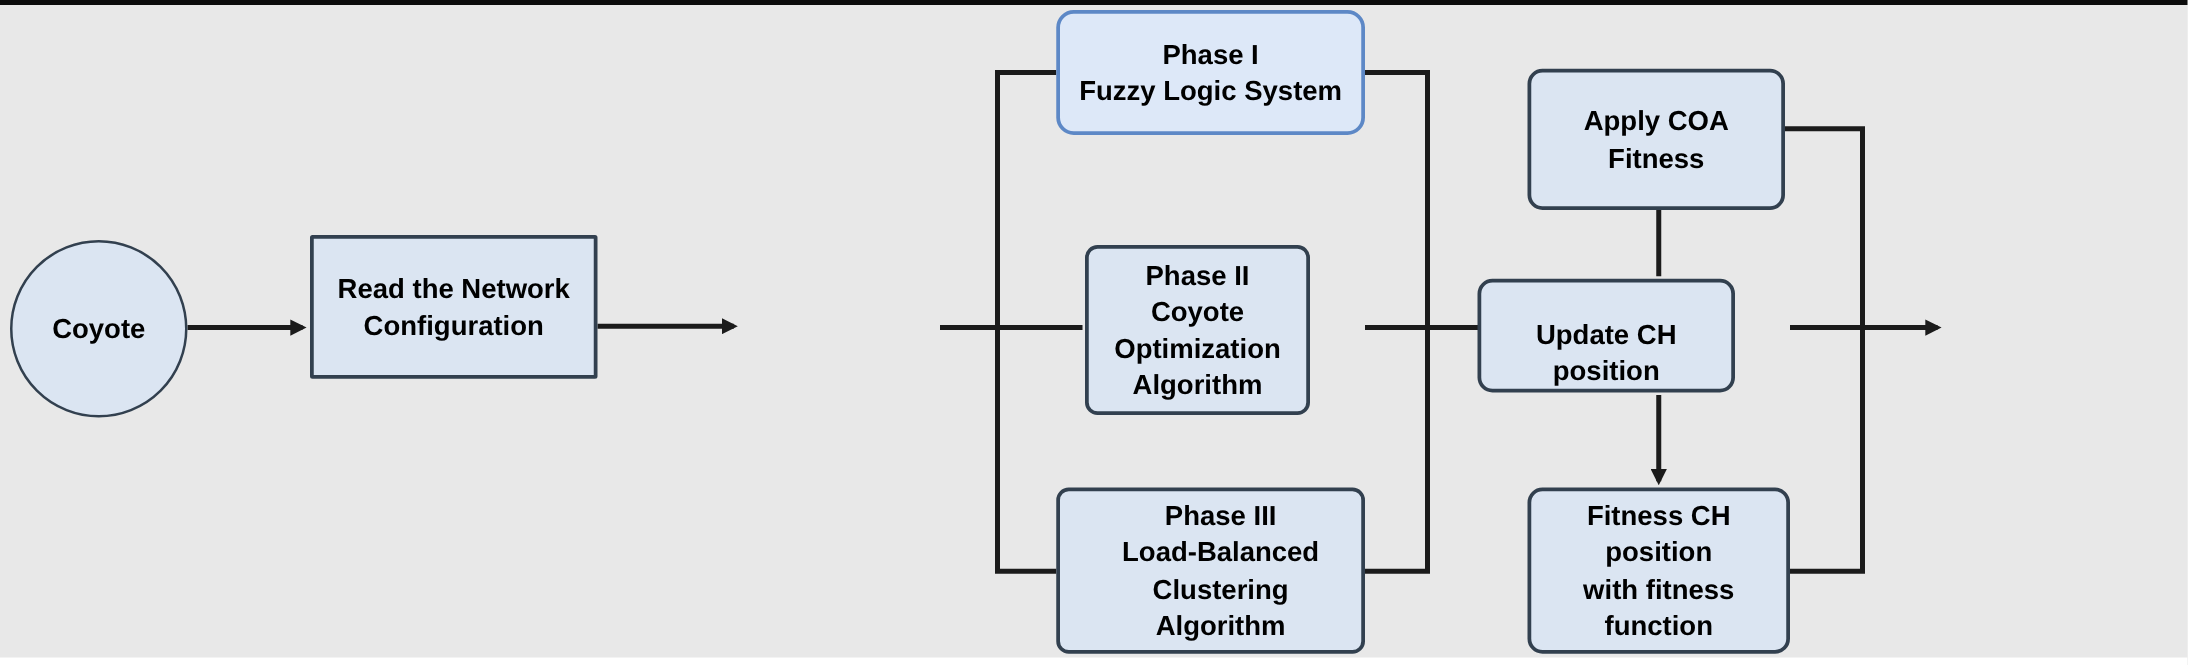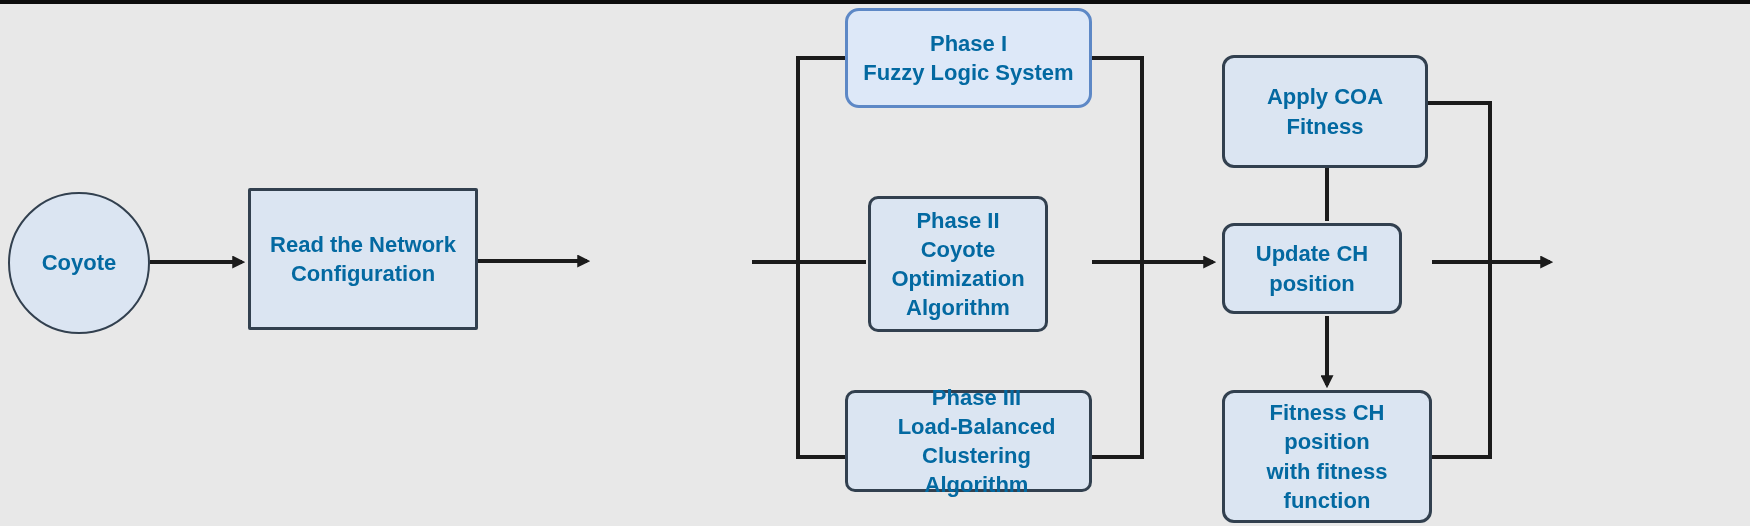--- a/index.html
+++ b/index.html
@@ -39,34 +39,34 @@
     display: flex; align-items: center; justify-content: center;
     background: var(--node-fill, #dbe5f2);
     border: 3px solid var(--node-border, #32404f);
     border-radius: 11px;
     z-index: 2;
   }
   .node .label {
     font-weight: 700;
     font-size: 22px;
     line-height: 1.32;
-    color: #0369a1;
+    color: #000000;
     text-align: center;
     white-space: pre-line;
     padding: 0 4px;
   }
   .n-start   { left: 8px;    top: 192px; width: 142px; height: 142px; border-radius: 50%; border-width: 2px; }
-  .n-read    { left: 248px;  top: 188px; width: 230px; height: 142px; border-radius: 2px; }
+  .n-read    { left: 248px;  top: 188px; width: 230px; height: 115px; border-radius: 2px; }
   .n-cofl    { left: 594px;  top: 190px; width: 158px; height: 141px; border-radius: 36px; }
   .n-phase1  { left: 845px;  top: 8px;   width: 247px; height: 100px; border-radius: 14px;
                border-color: var(--phase1-border, #5d88c6); background: #dde8f8; }
   .n-phase2  { left: 868px;  top: 196px; width: 180px; height: 136px; border-radius: 10px; }
-  .n-phase3  { left: 845px;  top: 390px; width: 247px; height: 102px; border-radius: 10px; padding-left: 16px; }
+  .n-phase3  { left: 845px;  top: 390px; width: 247px; height: 133px; border-radius: 10px; padding-left: 16px; }
   .n-apply   { left: 1222px; top: 55px;  width: 206px; height: 113px;  border-radius: 12px; }
-  .n-update  { left: 1222px; top: 223px; width: 180px; height: 91px;  border-radius: 12px; }
+  .n-update  { left: 1182px; top: 223px; width: 206px; height: 91px;  border-radius: 12px; align-items: flex-end; }
   .n-assign  { left: 1222px; top: 390px; width: 210px; height: 133px; border-radius: 12px; }
   .n-output  { left: 1560px; top: 200px; width: 185px; height: 121px; border-radius: 14px; }
 </style>
 </head>
 <body>
 
 <div class="stage">
   <div class="bg"></div>
 
   <svg class="edges" viewBox="0 0 1750 532" xmlns="http://www.w3.org/2000/svg">

